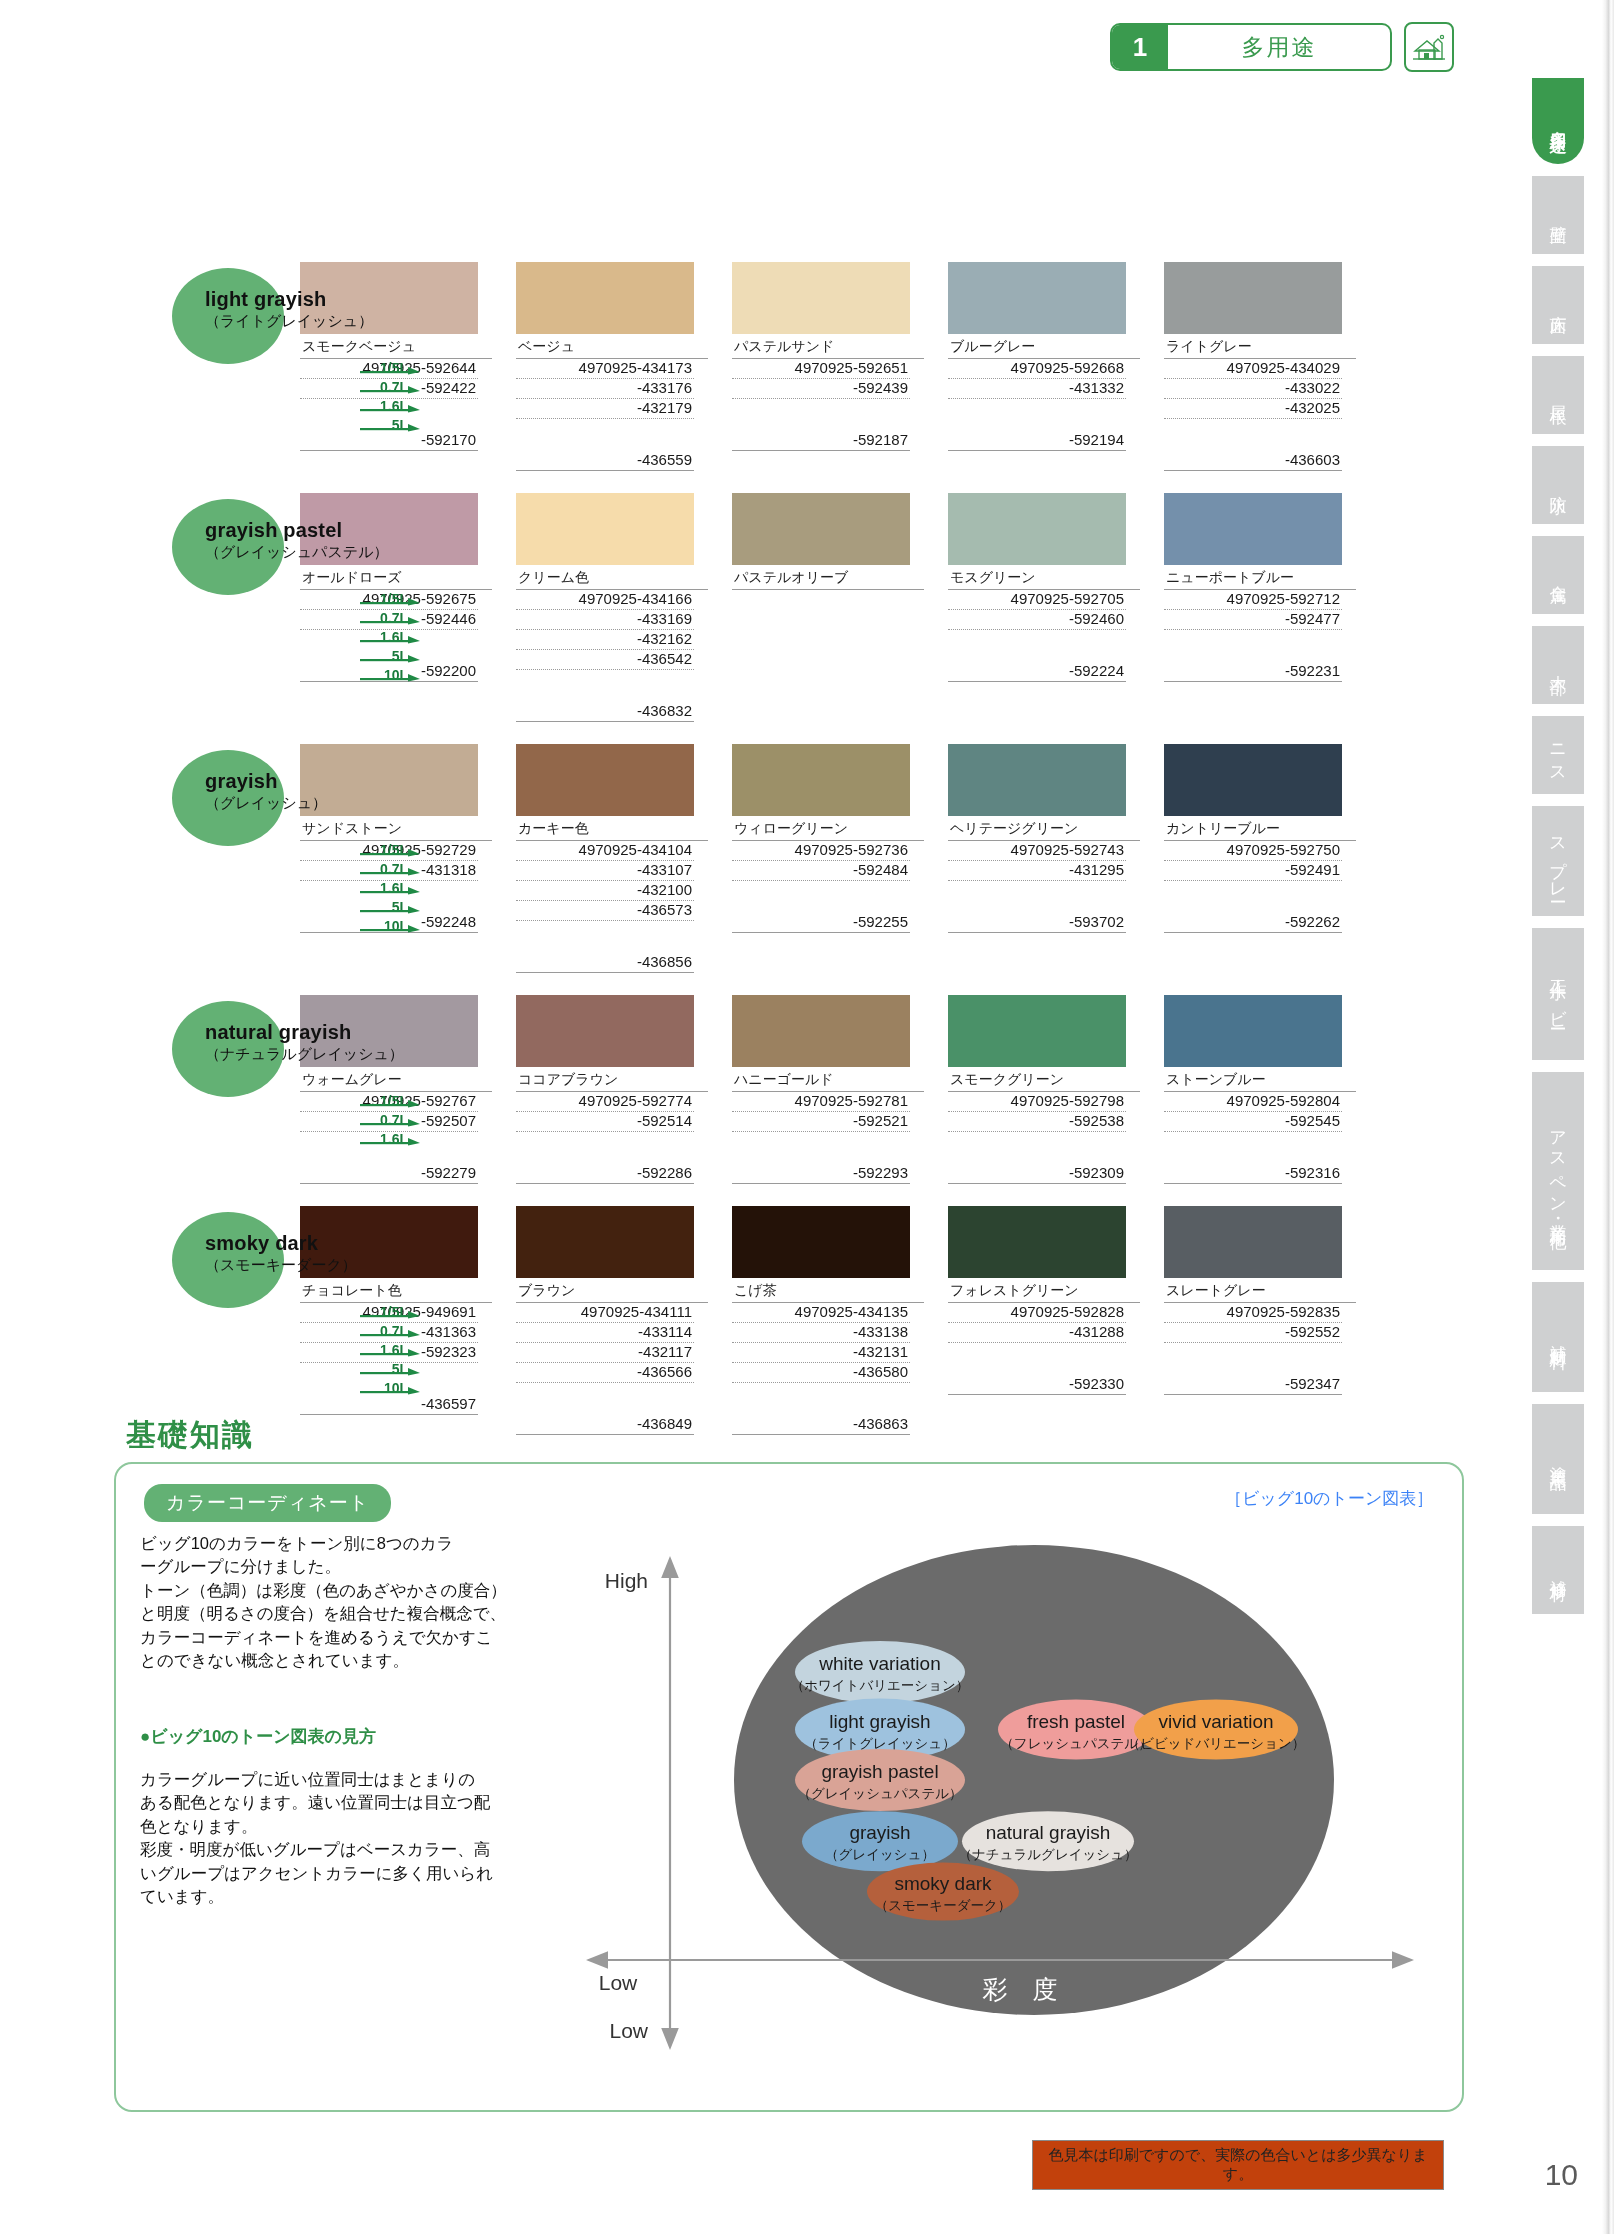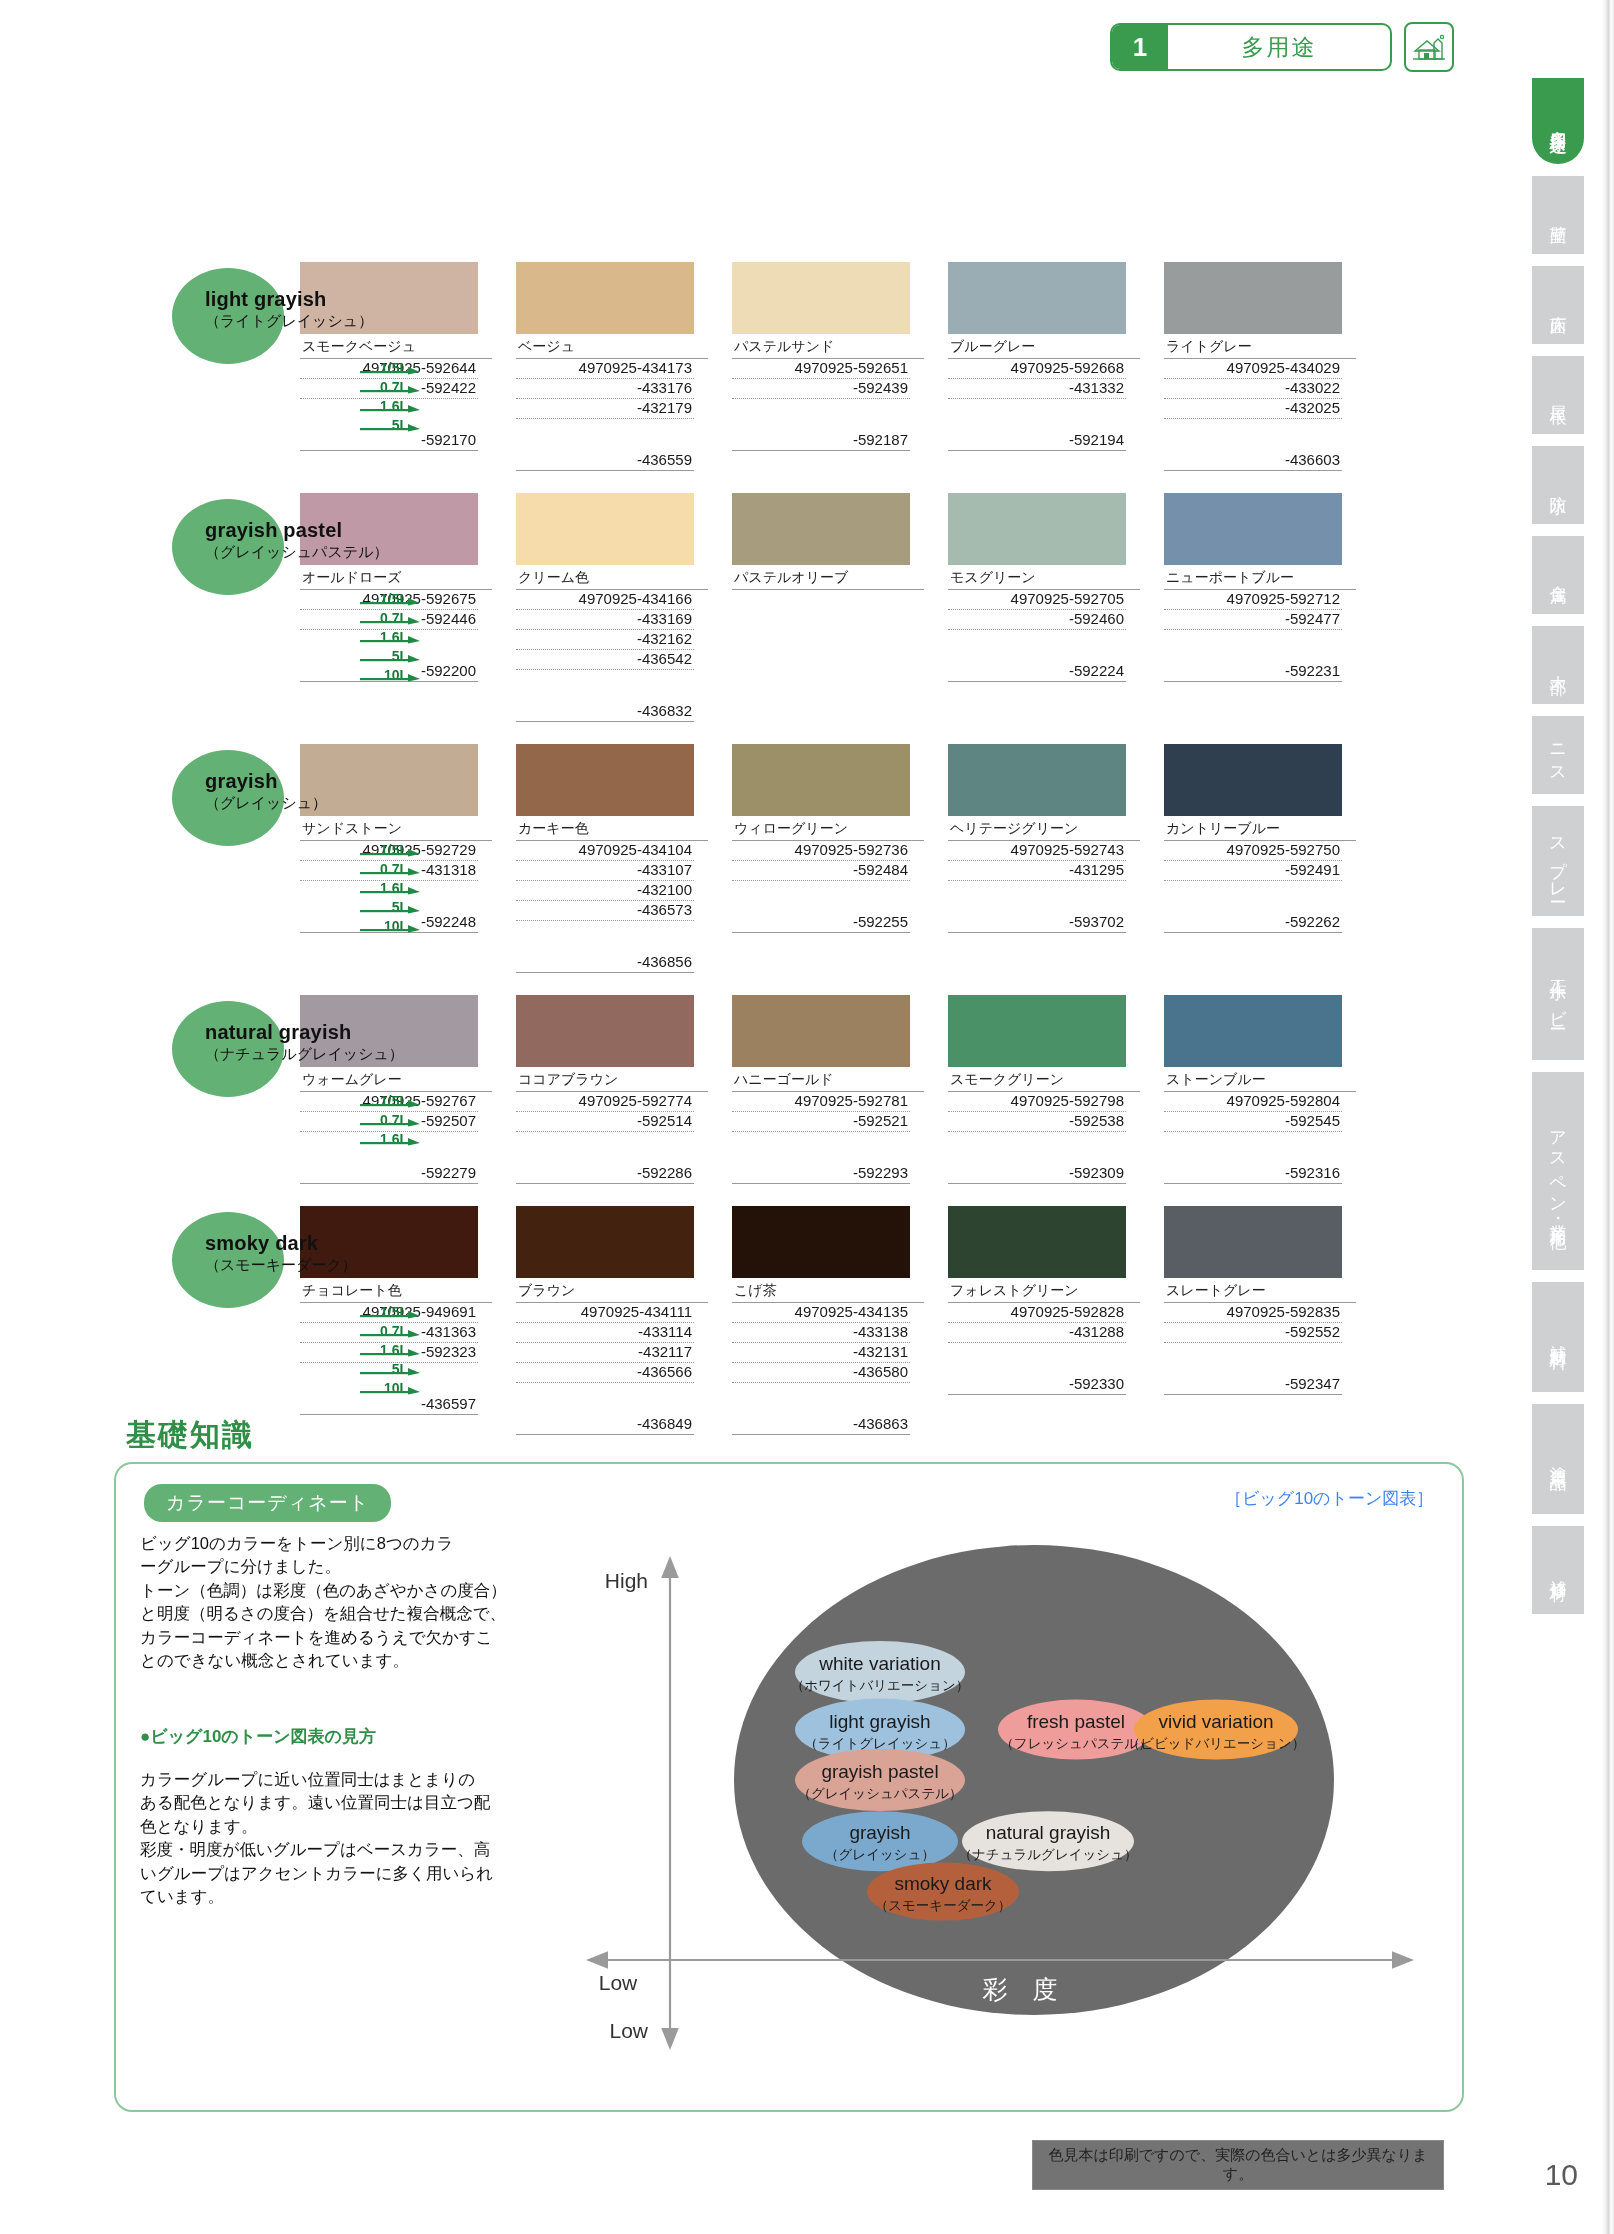--- a/index.html
+++ b/index.html
@@ -250,21 +250,21 @@
   #footer-note {
     position: absolute;
     left: 1032px; top: 2140px;
     width: 412px;
     border: 1px solid #8a8a8a;
     padding: 5px 8px;
     box-sizing: border-box;
     font-size: 15px;
     color: #222;
     text-align: center;
-    background: #737373;
+    background: #c2410c;
   }
 </style>
 </head>
 <body>
 
 <div id="header-bar">
   <div id="category-pill">
     <div id="category-number">1</div>
     <div id="category-label">多用途</div>
   </div>

